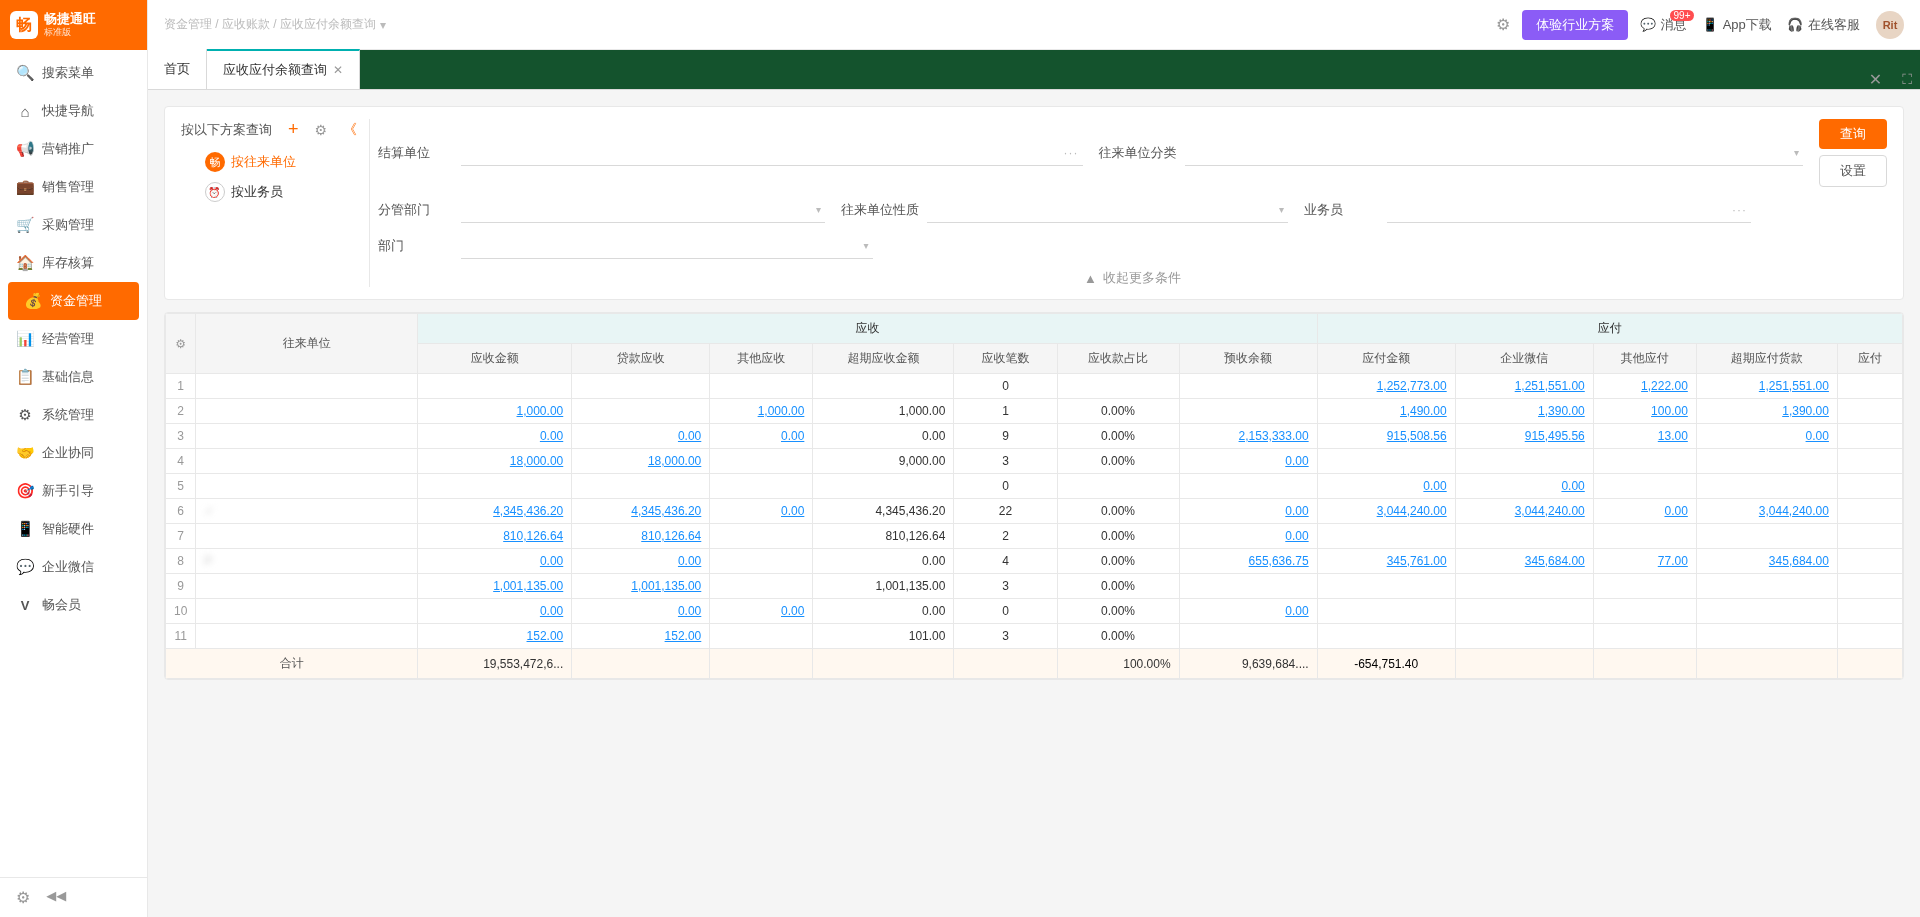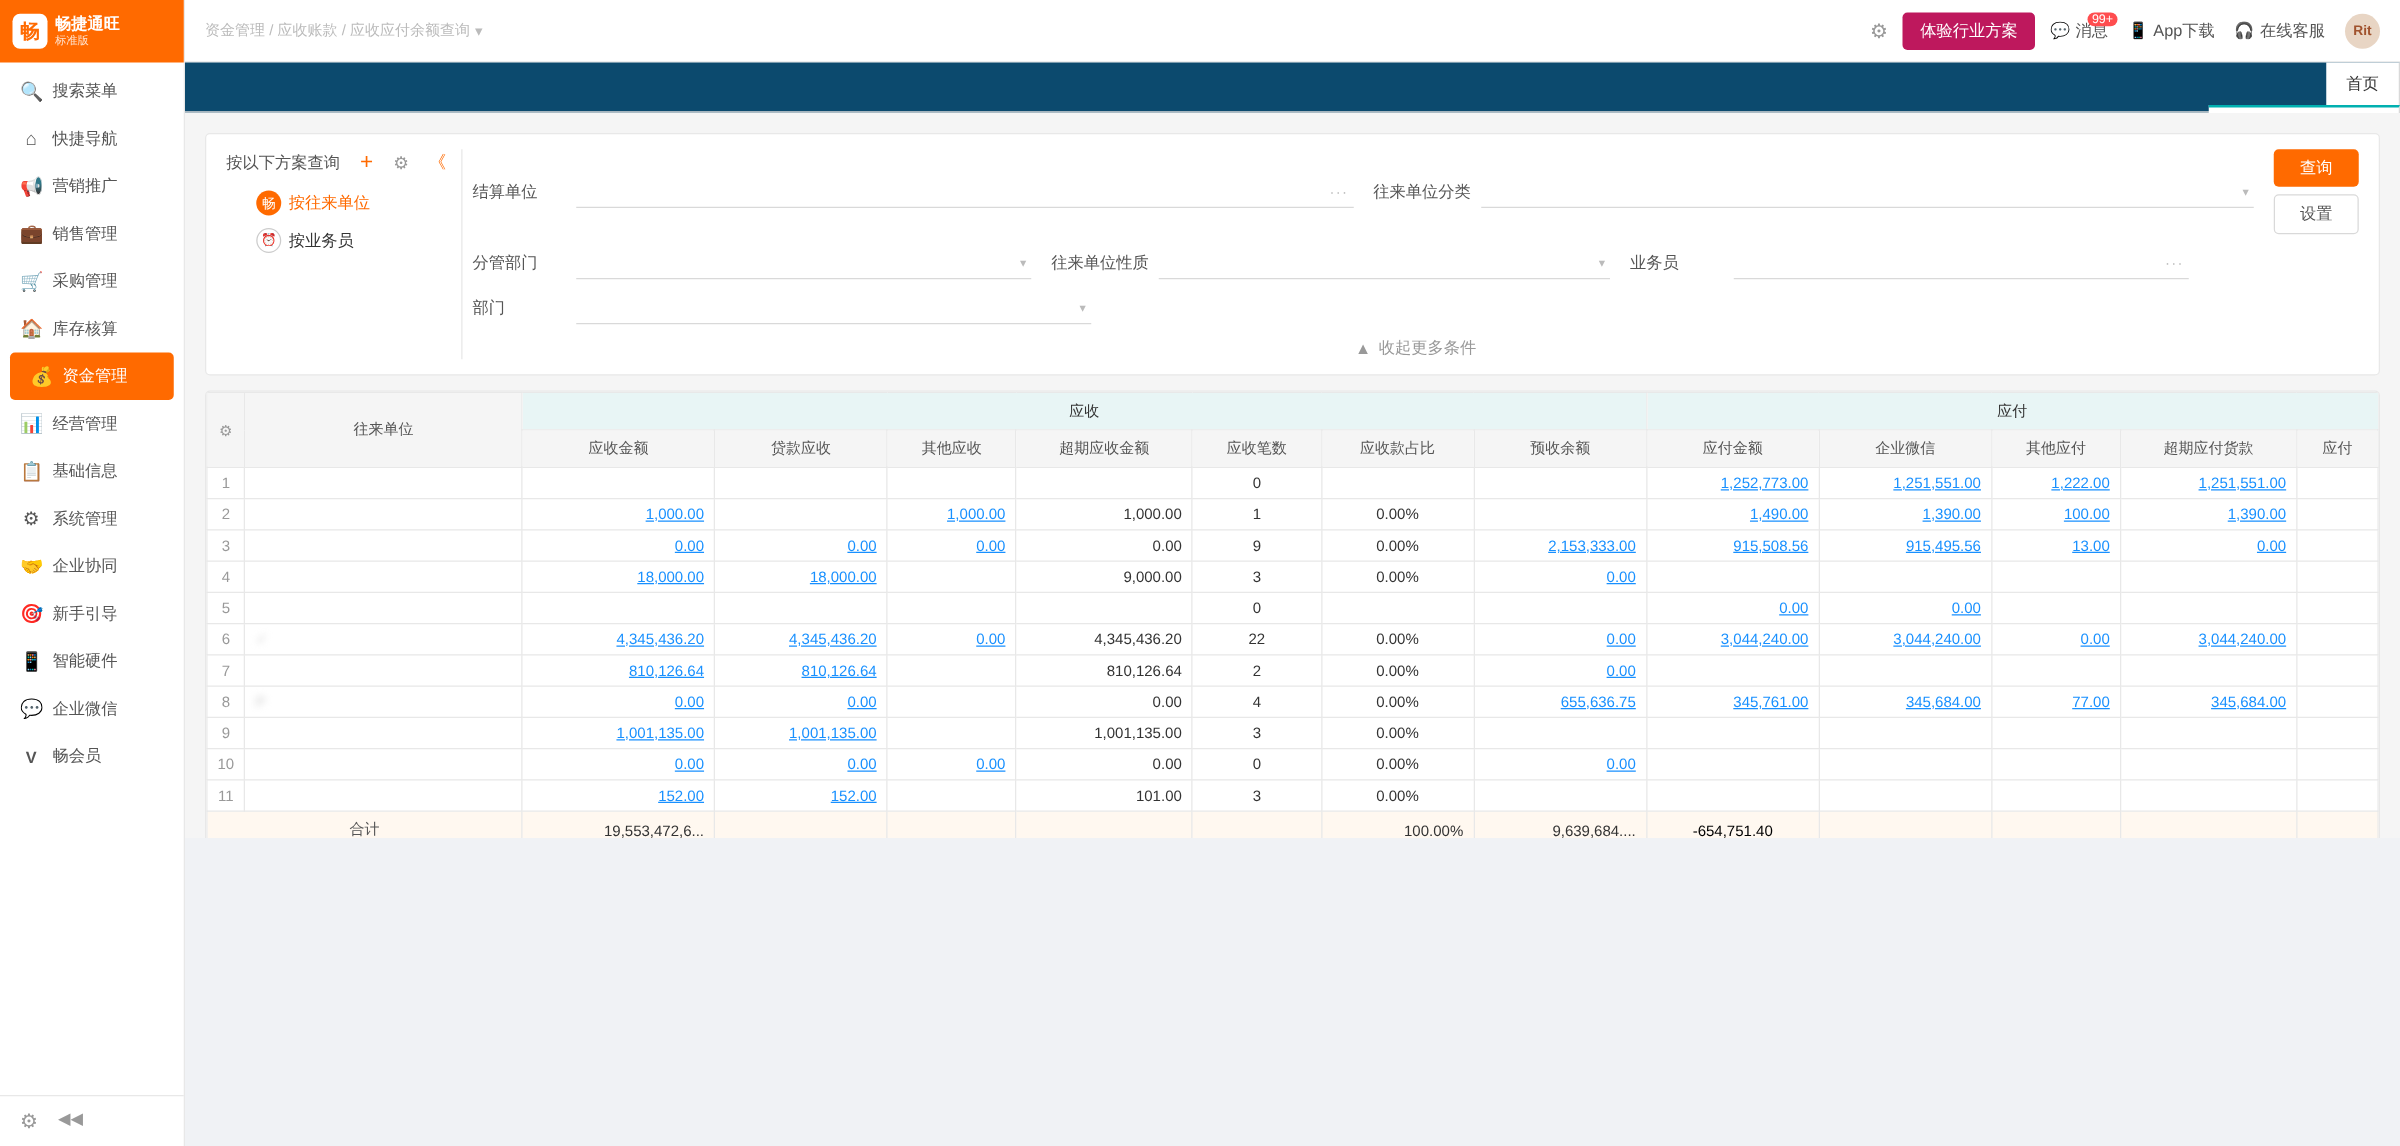--- a/index.html
+++ b/index.html
@@ -13,38 +13,38 @@
     .sidebar-logo-badge { font-size: 9px; color: rgba(255,255,255,0.8); }
     .sidebar-nav { flex: 1; overflow-y: auto; padding: 4px 0; }
     .sidebar-item { display: flex; align-items: center; gap: 8px; padding: 10px 16px; cursor: pointer; color: #555; font-size: 13px; }
     .sidebar-item.active { background: #ff6a00; color: #fff; border-radius: 4px; margin: 0 8px; }
     .sidebar-item.active .sidebar-icon { color: #fff; }
     .sidebar-icon { font-size: 15px; width: 18px; text-align: center; }
     .sidebar-bottom { padding: 10px 16px; display: flex; gap: 16px; border-top: 1px solid #e8e8e8; }
     .sidebar-bottom-icon { color: #999; font-size: 16px; cursor: pointer; }
 
     
-    .main { flex: 1; display: flex; flex-direction: column; height: 670px; overflow: hidden; }
+    .main { flex: 1; display: flex; flex-direction: column; height: 917px; overflow: hidden; }
 
     
     .topbar { height: 50px; background: #fff; border-bottom: 1px solid #e8e8e8; display: flex; align-items: center; padding: 0 16px; gap: 12px; flex-shrink: 0; }
     .topbar-breadcrumb { display: flex; align-items: center; gap: 4px; color: #999; font-size: 12px; flex: 1; }
     .topbar-breadcrumb-text { color: #999; font-size: 13px; }
     .topbar-chevron { color: #bbb; font-size: 12px; cursor: pointer; }
     .topbar-gear { color: #999; font-size: 16px; cursor: pointer; }
-    .topbar-btn { background: #be185d; color: #fff; border: none; border-radius: 4px; padding: 6px 14px; font-size: 13px; cursor: pointer; }
+    .topbar-btn { background: #8b5cf6; color: #fff; border: none; border-radius: 4px; padding: 6px 14px; font-size: 13px; cursor: pointer; }
     .topbar-right { display: flex; align-items: center; gap: 16px; margin-left: auto; }
     .topbar-msg { display: flex; align-items: center; gap: 4px; color: #555; cursor: pointer; font-size: 13px; position: relative; }
     .badge { background: #ff4d4f; color: #fff; border-radius: 10px; font-size: 10px; padding: 0 4px; min-width: 16px; text-align: center; position: absolute; top: -6px; right: -8px; }
     .topbar-download { display: flex; align-items: center; gap: 4px; color: #555; cursor: pointer; font-size: 13px; }
     .topbar-service { display: flex; align-items: center; gap: 4px; color: #555; cursor: pointer; font-size: 13px; }
     .topbar-user { width: 28px; height: 28px; background: #e8e8e8; border-radius: 50%; display: flex; align-items: center; justify-content: center; font-size: 12px; color: #666; cursor: pointer; }
 
     
-    .tabbar { height: 40px; background: #0c4a6e; display: flex; align-items: flex-end; padding: 0 0; flex-shrink: 0; border-bottom: 1px solid #d9d9d9; flex-direction: column; }
+    .tabbar { height: 40px; background: #14532d; display: flex; align-items: flex-end; padding: 0 0; flex-shrink: 0; border-bottom: 1px solid #d9d9d9; }
     .tab { padding: 8px 16px; cursor: pointer; font-size: 13px; color: #555; border-right: 1px solid #d9d9d9; height: 40px; display: flex; align-items: center; gap: 6px; }
     .tab.home { background: #fff; color: #333; }
     .tab.active { background: #fff; color: #333; border-top: 2px solid #00b0b0; }
     .tab-close { color: #999; font-size: 12px; cursor: pointer; }
 
     
     .content { flex: 1; overflow-y: auto; padding: 16px; background: #f5f5f5; }
 
     
     .page-header { display: flex; align-items: center; margin-bottom: 12px; }

